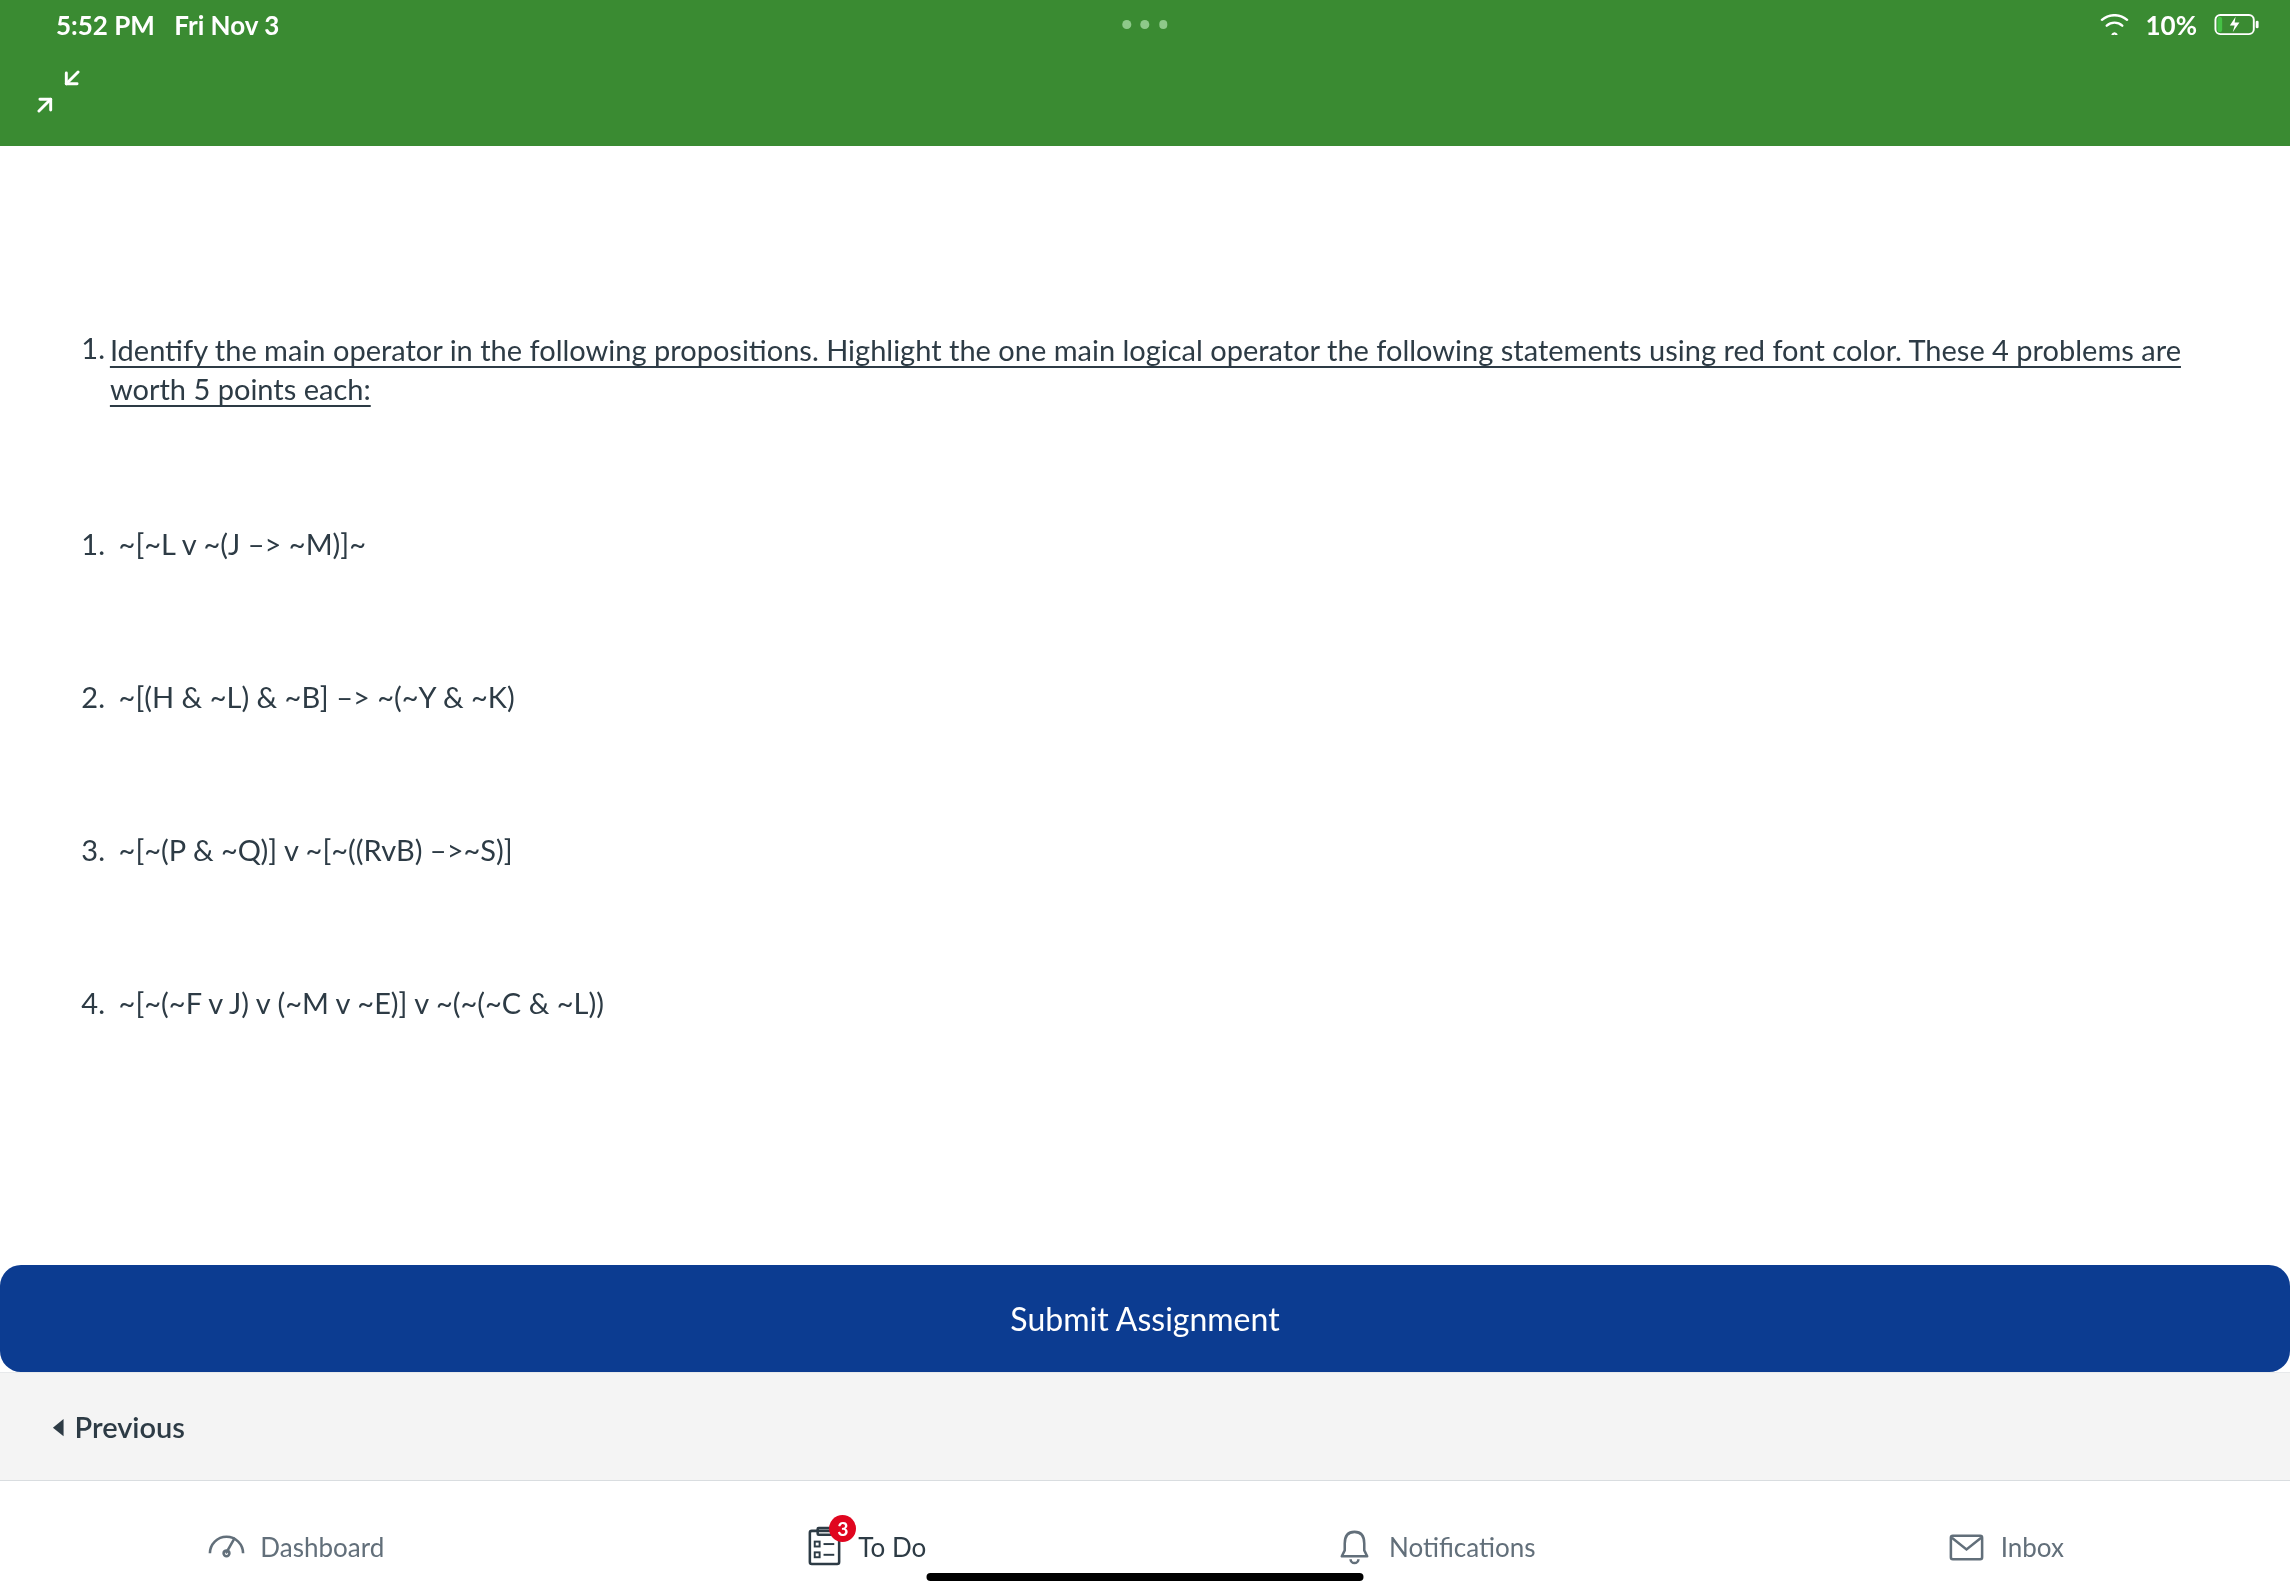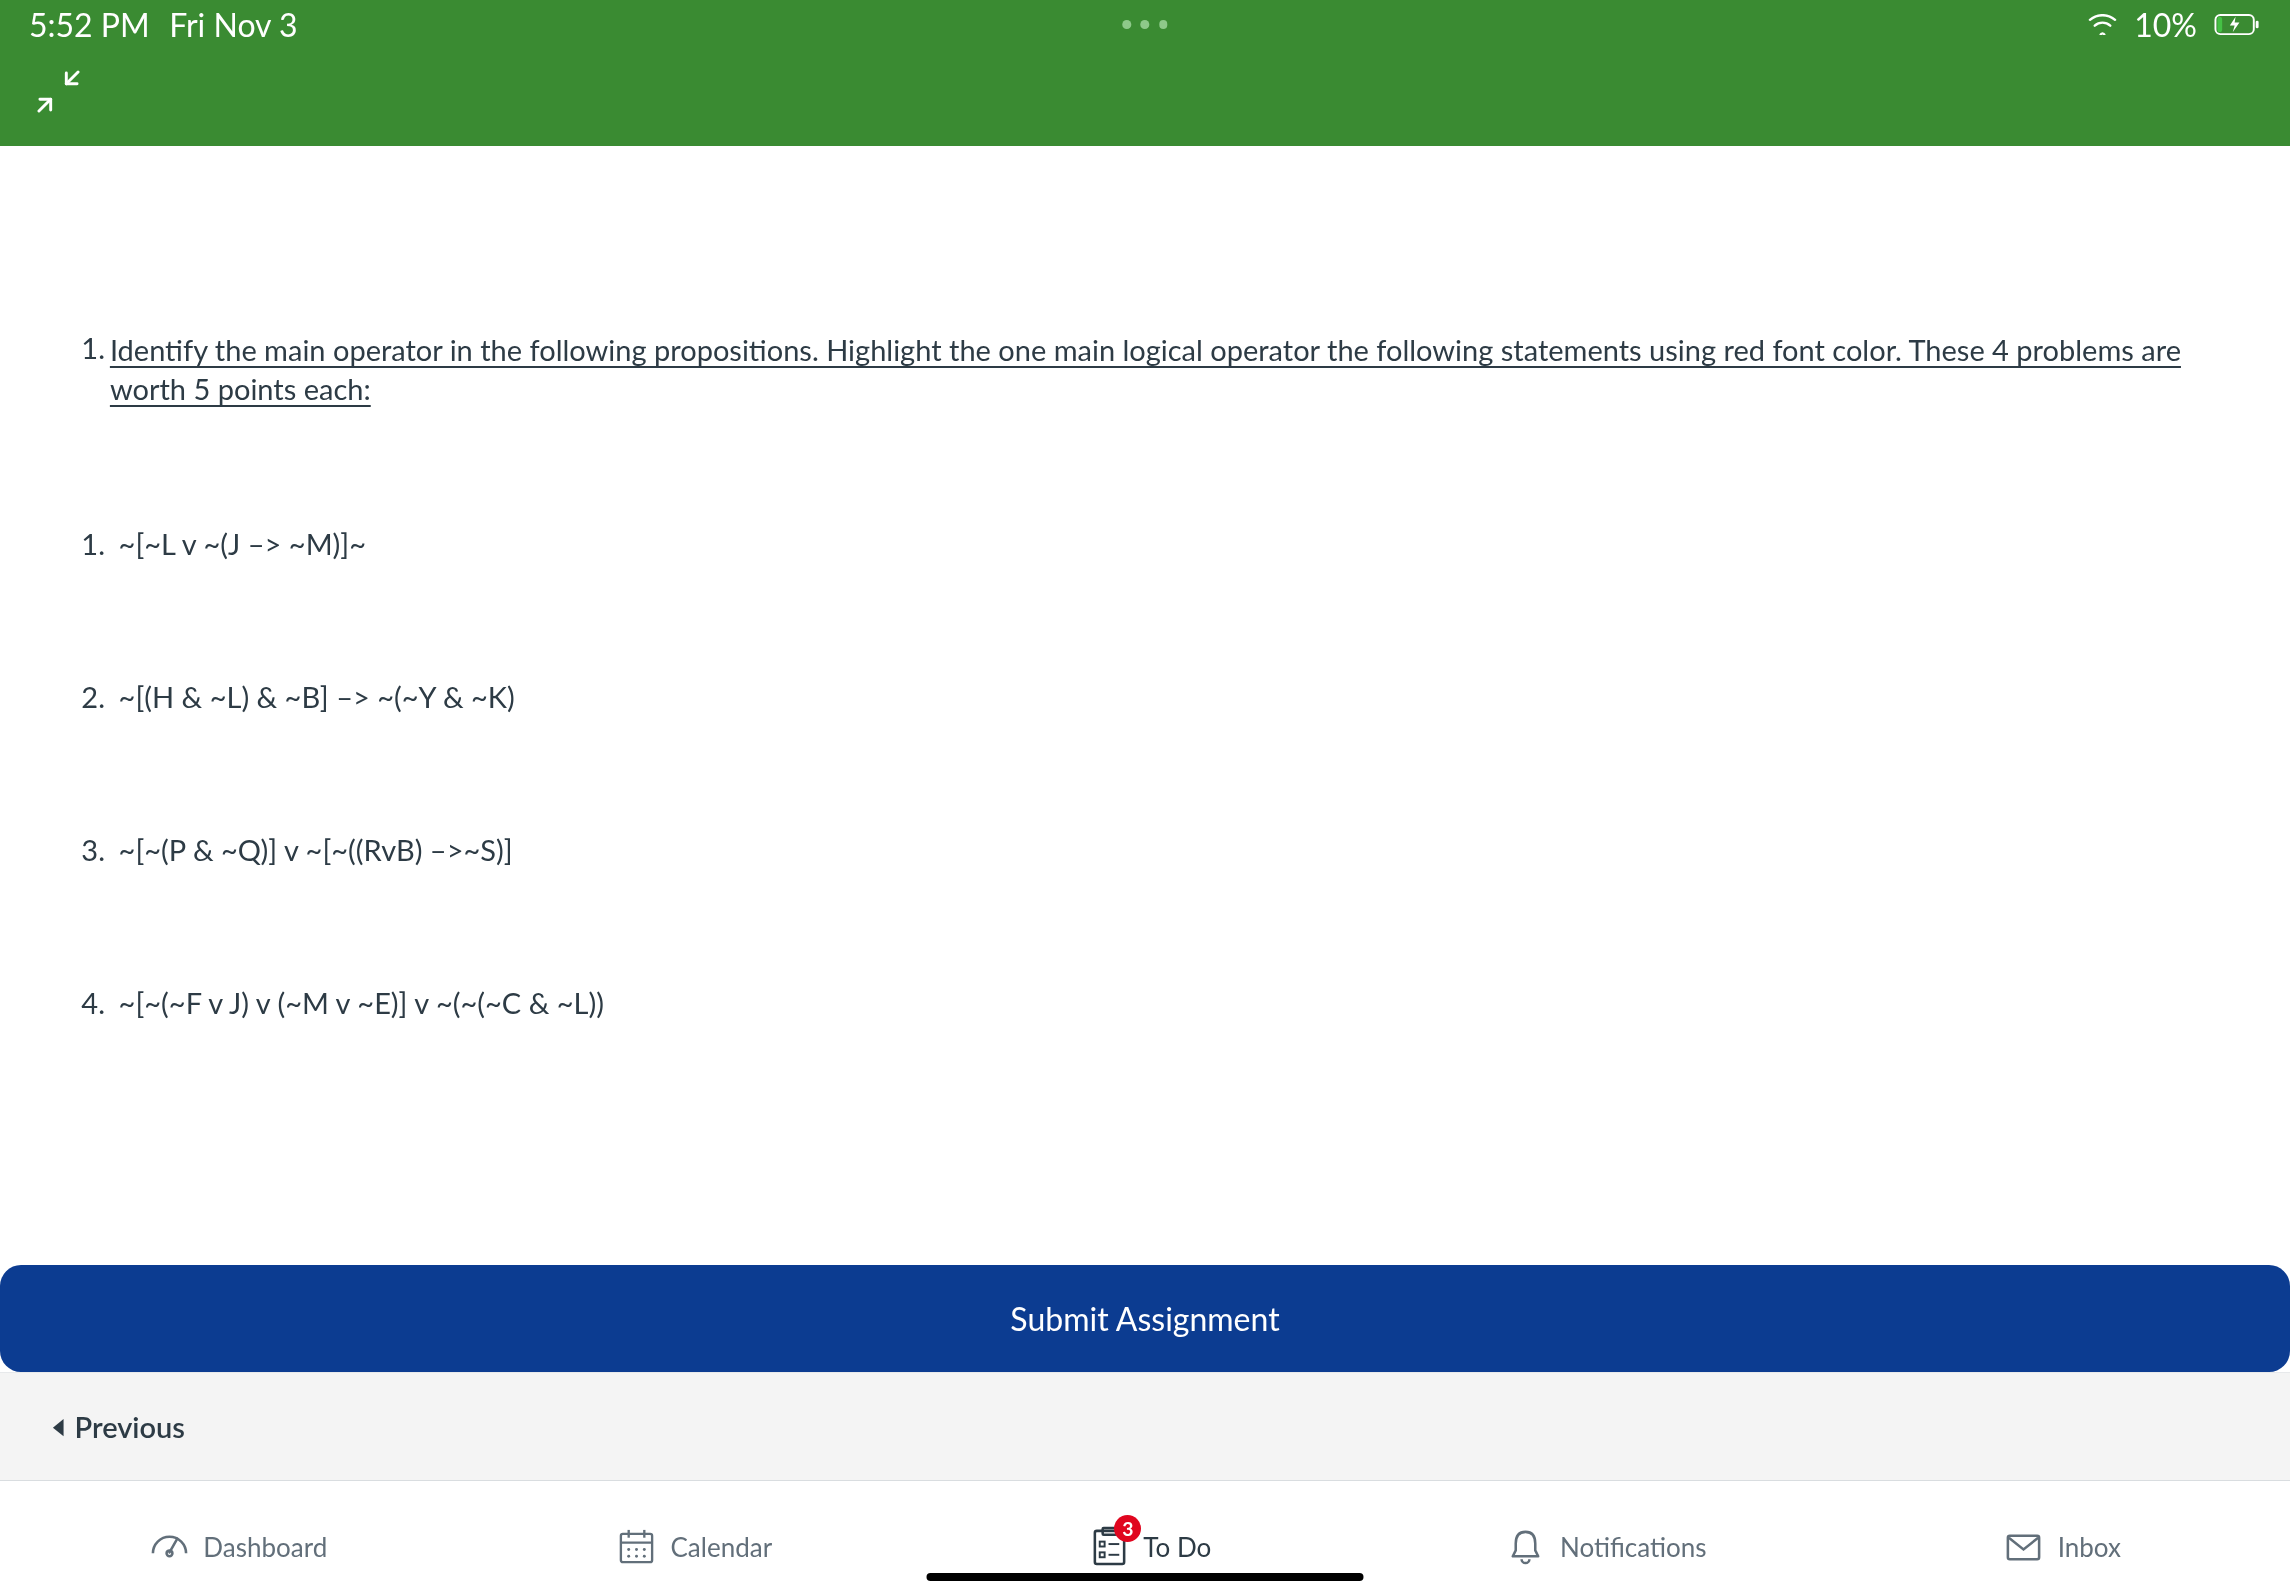--- a/index.html
+++ b/index.html
@@ -19,22 +19,23 @@
       color: #ffffff;
       width: 100%;
       position: relative;
     }
     .status-row {
       display: flex;
       align-items: center;
       justify-content: space-between;
       height: 49px;
       padding: 0 29px 0 29px;
-      font-size: 32px;
-      font-weight: 400;
+      font-size: 26px;
+      font-weight: 700;
+      margin-left: 27px;
     }
     .status-left { display: flex; gap: 19.4px; align-items: center; }
     .status-center {
       position: absolute;
       left: 50%;
       transform: translateX(-50%);
       display: flex;
       gap: 9.7px;
     }
     .status-dot {
@@ -264,37 +265,20 @@
   <div class="tab-item">
     <span class="tab-icon">
       <svg width="41" height="41" viewBox="0 0 42 42">
           <path d="M4 28 A17 17 0 1 1 38 28" fill="none" stroke="#626f7a" stroke-width="2.6"></path>
           <path d="M21 27 L29 13" stroke="#626f7a" stroke-width="2.6" stroke-linecap="round"></path>
           <circle cx="21" cy="28" r="3" fill="none" stroke="#626f7a" stroke-width="2.6"></circle>
         </svg>
     </span>
     <span>Dashboard</span>
   </div>
-  <div class="tab-item">
-    <span class="tab-icon">
-      <svg width="41" height="41" viewBox="0 0 42 42">
-          <rect x="5" y="8" width="32" height="29" rx="2" fill="none" stroke="#626f7a" stroke-width="2.4"></rect>
-          <line x1="5" y1="17" x2="37" y2="17" stroke="#626f7a" stroke-width="2.4"></line>
-          <line x1="13" y1="4" x2="13" y2="12" stroke="#626f7a" stroke-width="2.4"></line>
-          <line x1="29" y1="4" x2="29" y2="12" stroke="#626f7a" stroke-width="2.4"></line>
-          <circle cx="13" cy="24" r="1.5" fill="#626f7a"></circle>
-          <circle cx="21" cy="24" r="1.5" fill="#626f7a"></circle>
-          <circle cx="29" cy="24" r="1.5" fill="#626f7a"></circle>
-          <circle cx="13" cy="31" r="1.5" fill="#626f7a"></circle>
-          <circle cx="21" cy="31" r="1.5" fill="#626f7a"></circle>
-          <circle cx="29" cy="31" r="1.5" fill="#626f7a"></circle>
-        </svg>
-    </span>
-    <span>Calendar</span>
-  </div>
   <div class="tab-item active">
     <span class="tab-icon-wrap">
       <span class="tab-icon">
         <svg width="41" height="41" viewBox="0 0 42 42">
             <rect x="6" y="5" width="30" height="34" rx="2" fill="none" stroke="#2d3b45" stroke-width="2.6"></rect>
             <rect x="14" y="2" width="14" height="7" rx="1" fill="none" stroke="#2d3b45" stroke-width="2.6"></rect>
             <rect x="11" y="16" width="5" height="5" fill="none" stroke="#2d3b45" stroke-width="2"></rect>
             <line x1="20" y1="18.5" x2="31" y2="18.5" stroke="#2d3b45" stroke-width="2"></line>
             <rect x="11" y="27" width="5" height="5" fill="none" stroke="#2d3b45" stroke-width="2"></rect>
             <line x1="20" y1="29.5" x2="31" y2="29.5" stroke="#2d3b45" stroke-width="2"></line>

